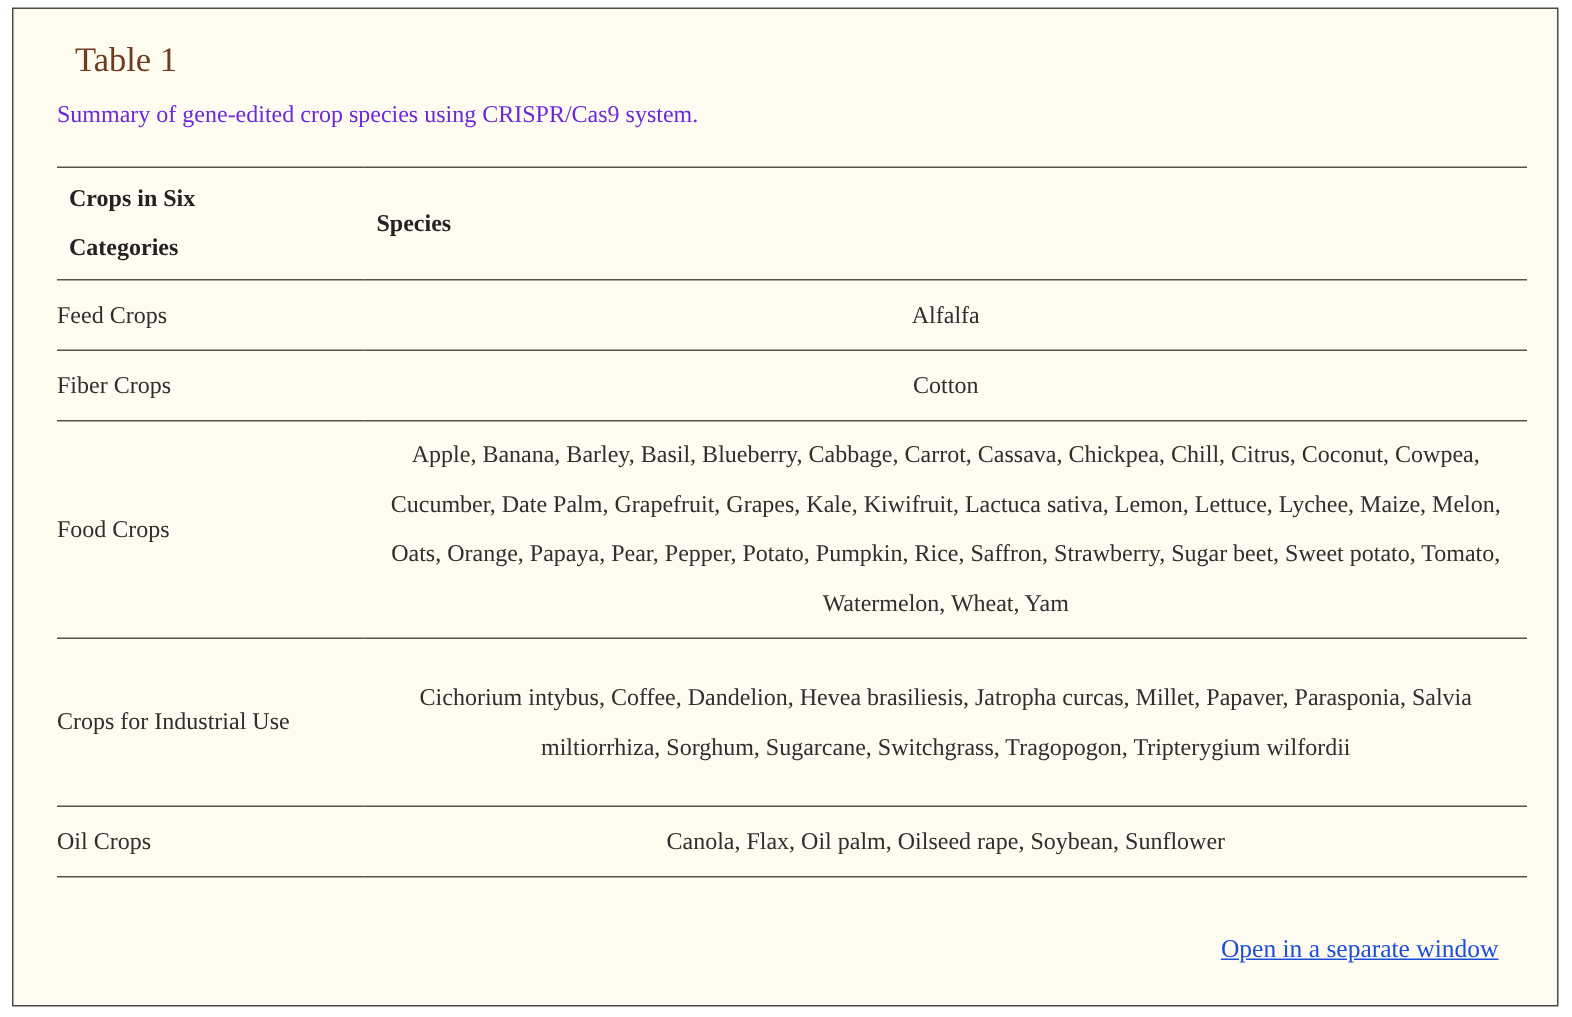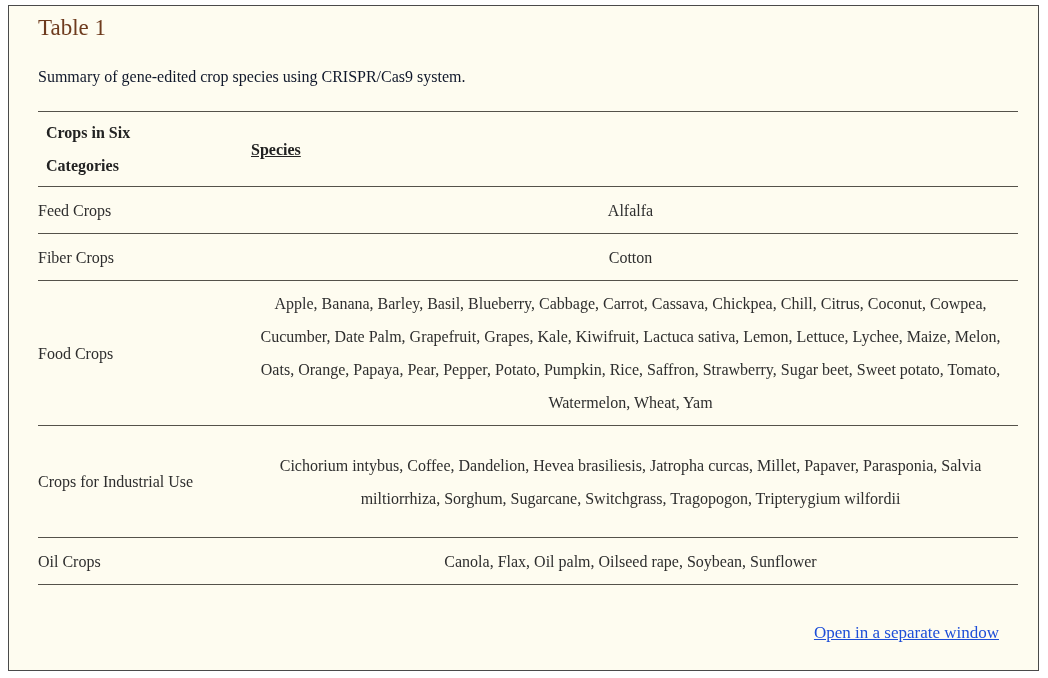--- a/index.html
+++ b/index.html
@@ -25,30 +25,30 @@
       background: #fefcf0;
       box-sizing: border-box;
     }
     .title {
       position: absolute;
       left: 29px;
       top: 8px;
       font-size: 23px;
       color: #6e3b1e;
       line-height: 28px;
-      margin: 0;
+      margin: 12px;
       font-weight: normal;
     }
     .caption {
       position: absolute;
       left: 29px;
       top: 60px;
       font-size: 16px;
       line-height: 22px;
-      color: #0f172a;
+      color: #6d28d9;
       margin: 0;
       text-align: center;
     }
     table.crop-table {
       position: absolute;
       left: 29px;
       top: 105px;
       width: 980px;
       border-collapse: collapse;
       font-size: 16px;
@@ -70,21 +70,20 @@
     th.col-category {
       width: 205px;
       padding-left: 8px !important;
       box-sizing: border-box;
     }
     th.col-species {
       padding-left: 8px !important;
     }
     tr.head-row th {
       height: 74px;
-      text-decoration: underline;
     }
     td.category {
       text-align: left;
       width: 205px;
     }
     td.species {
       text-align: center;
       padding: 3px 14px !important;
     }
     tr.row-single td { height: 40px; }

